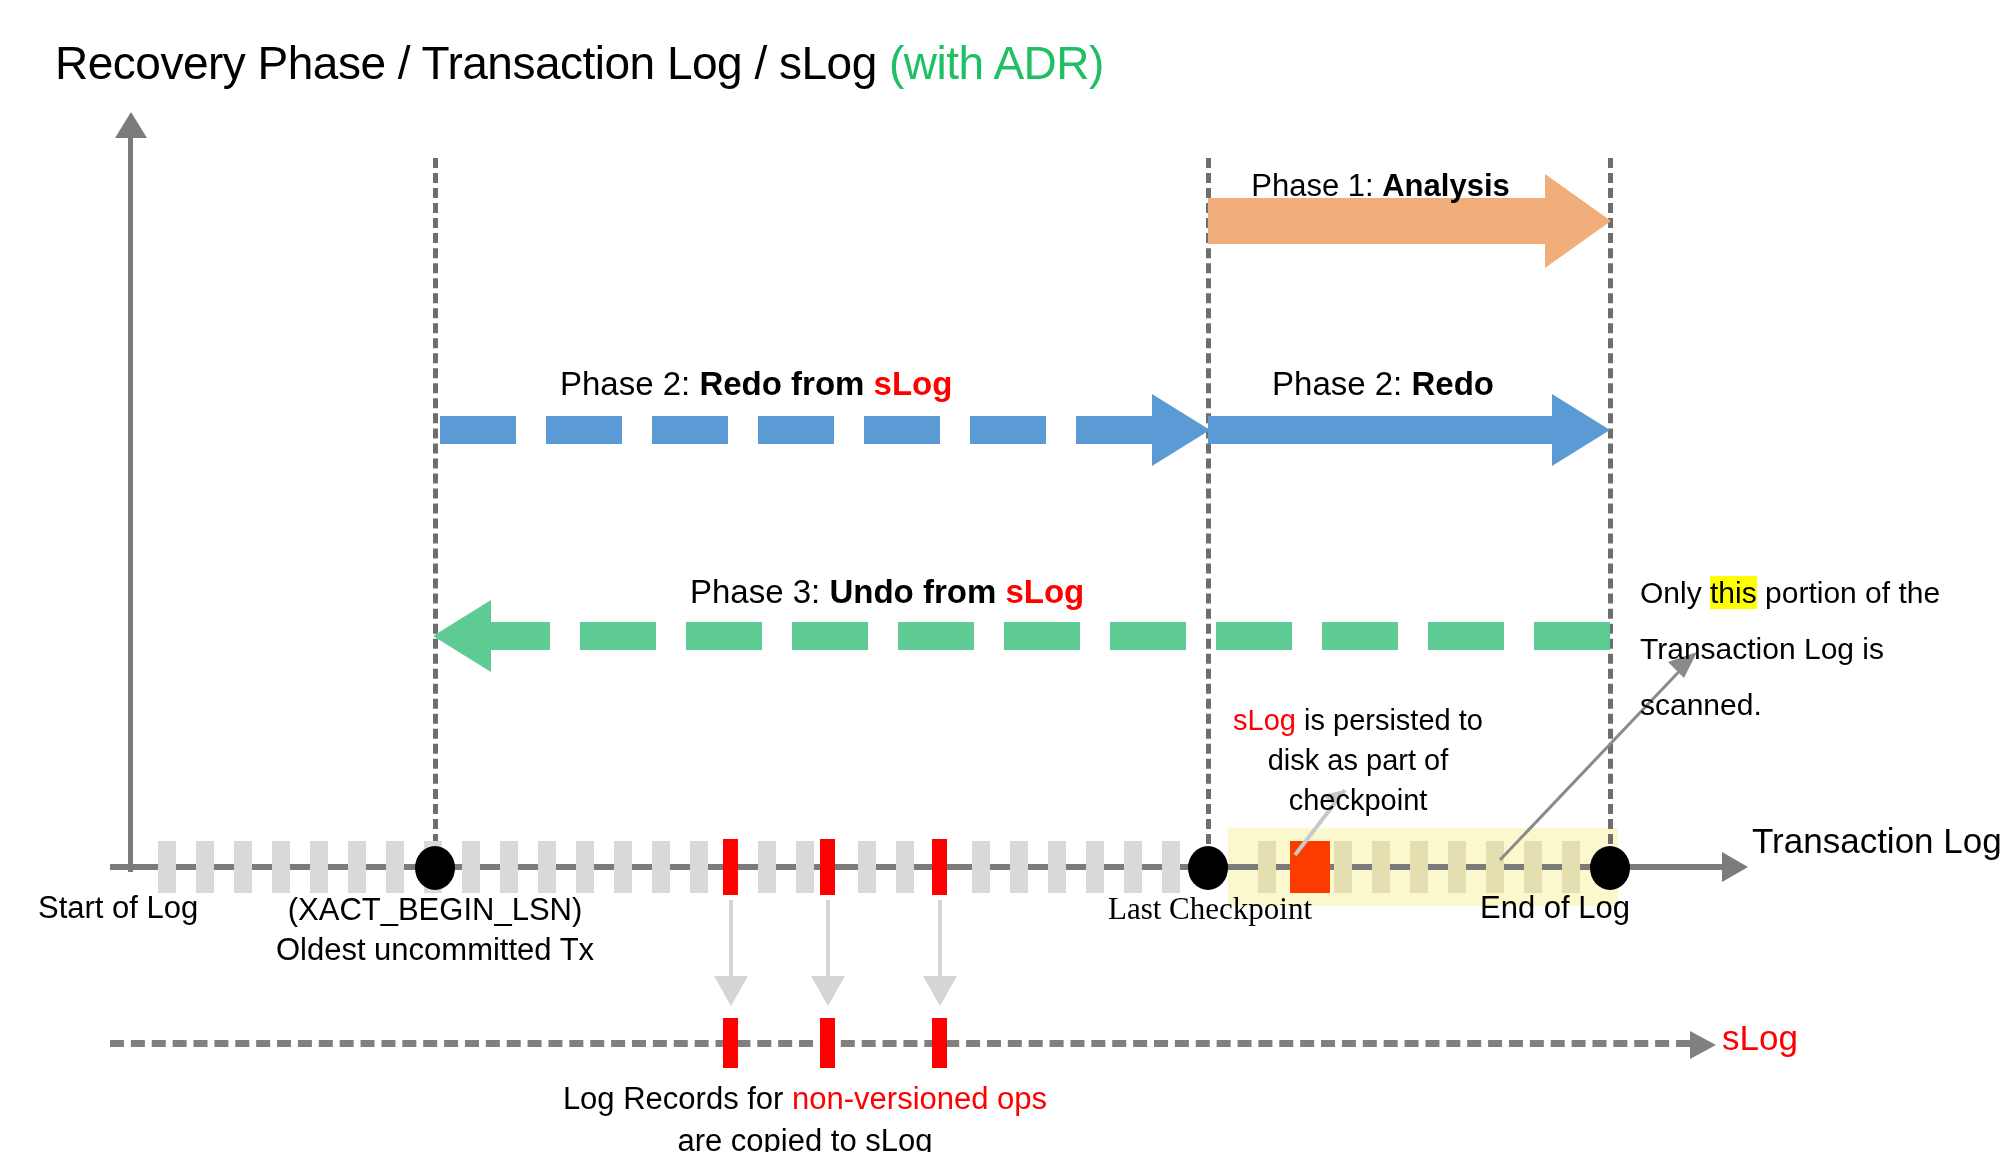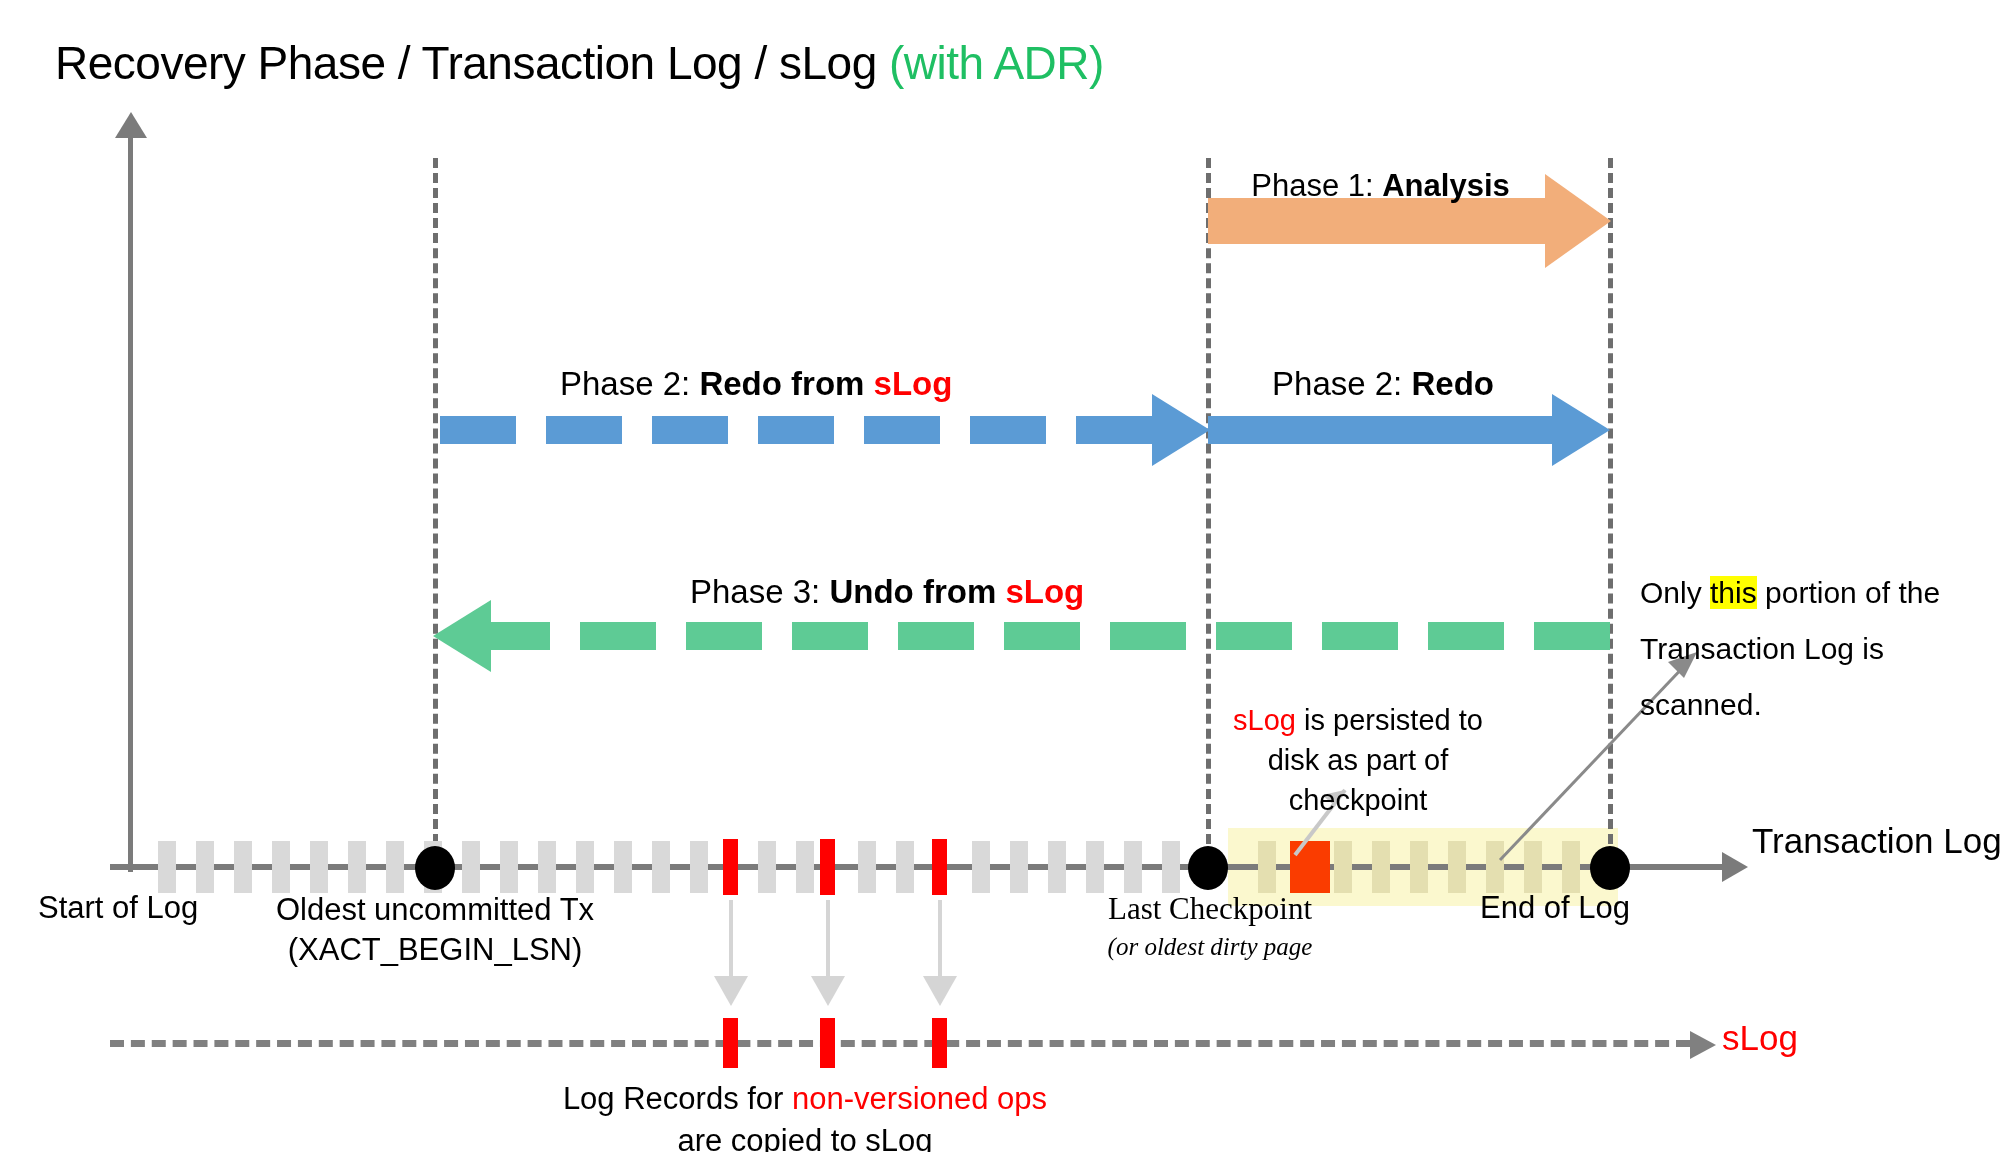--- a/index.html
+++ b/index.html
@@ -182,27 +182,26 @@
 <svg class="leader">
   <line x1="1295" y1="855" x2="1345" y2="790" stroke="#C8C8C8" stroke-width="4"></line>
   <polygon points="1345,790 1322,795 1335,806" fill="#C8C8C8"></polygon>
   <line x1="1500" y1="860" x2="1690" y2="660" stroke="#8A8A8A" stroke-width="3"></line>
   <polygon points="1697,652 1668,662 1684,678" fill="#8A8A8A"></polygon>
 </svg>
 
 <div class="abs" id="lbl-start">Start of Log</div>
 
 <div class="abs" id="lbl-oldest">
+  <div>(XACT_BEGIN_LSN)</div>
   <div>Oldest uncommitted Tx</div>
-  <div>(XACT_BEGIN_LSN)</div>
 </div>
 
 <div class="abs" id="lbl-ckpt">
   <div>Last Checkpoint</div>
-  <div class="sub">(or oldest dirty page</div>
 </div>
 
 <div class="abs" id="lbl-end">End of Log</div>
 
 <div class="abs" id="lbl-txlog">Transaction Log</div>
 
 <div class="abs" id="lbl-slog">sLog</div>
 
 <div class="abs" id="ann-ckpt"><span class="red">sLog</span><span> is persisted to disk as part of checkpoint</span></div>
 

